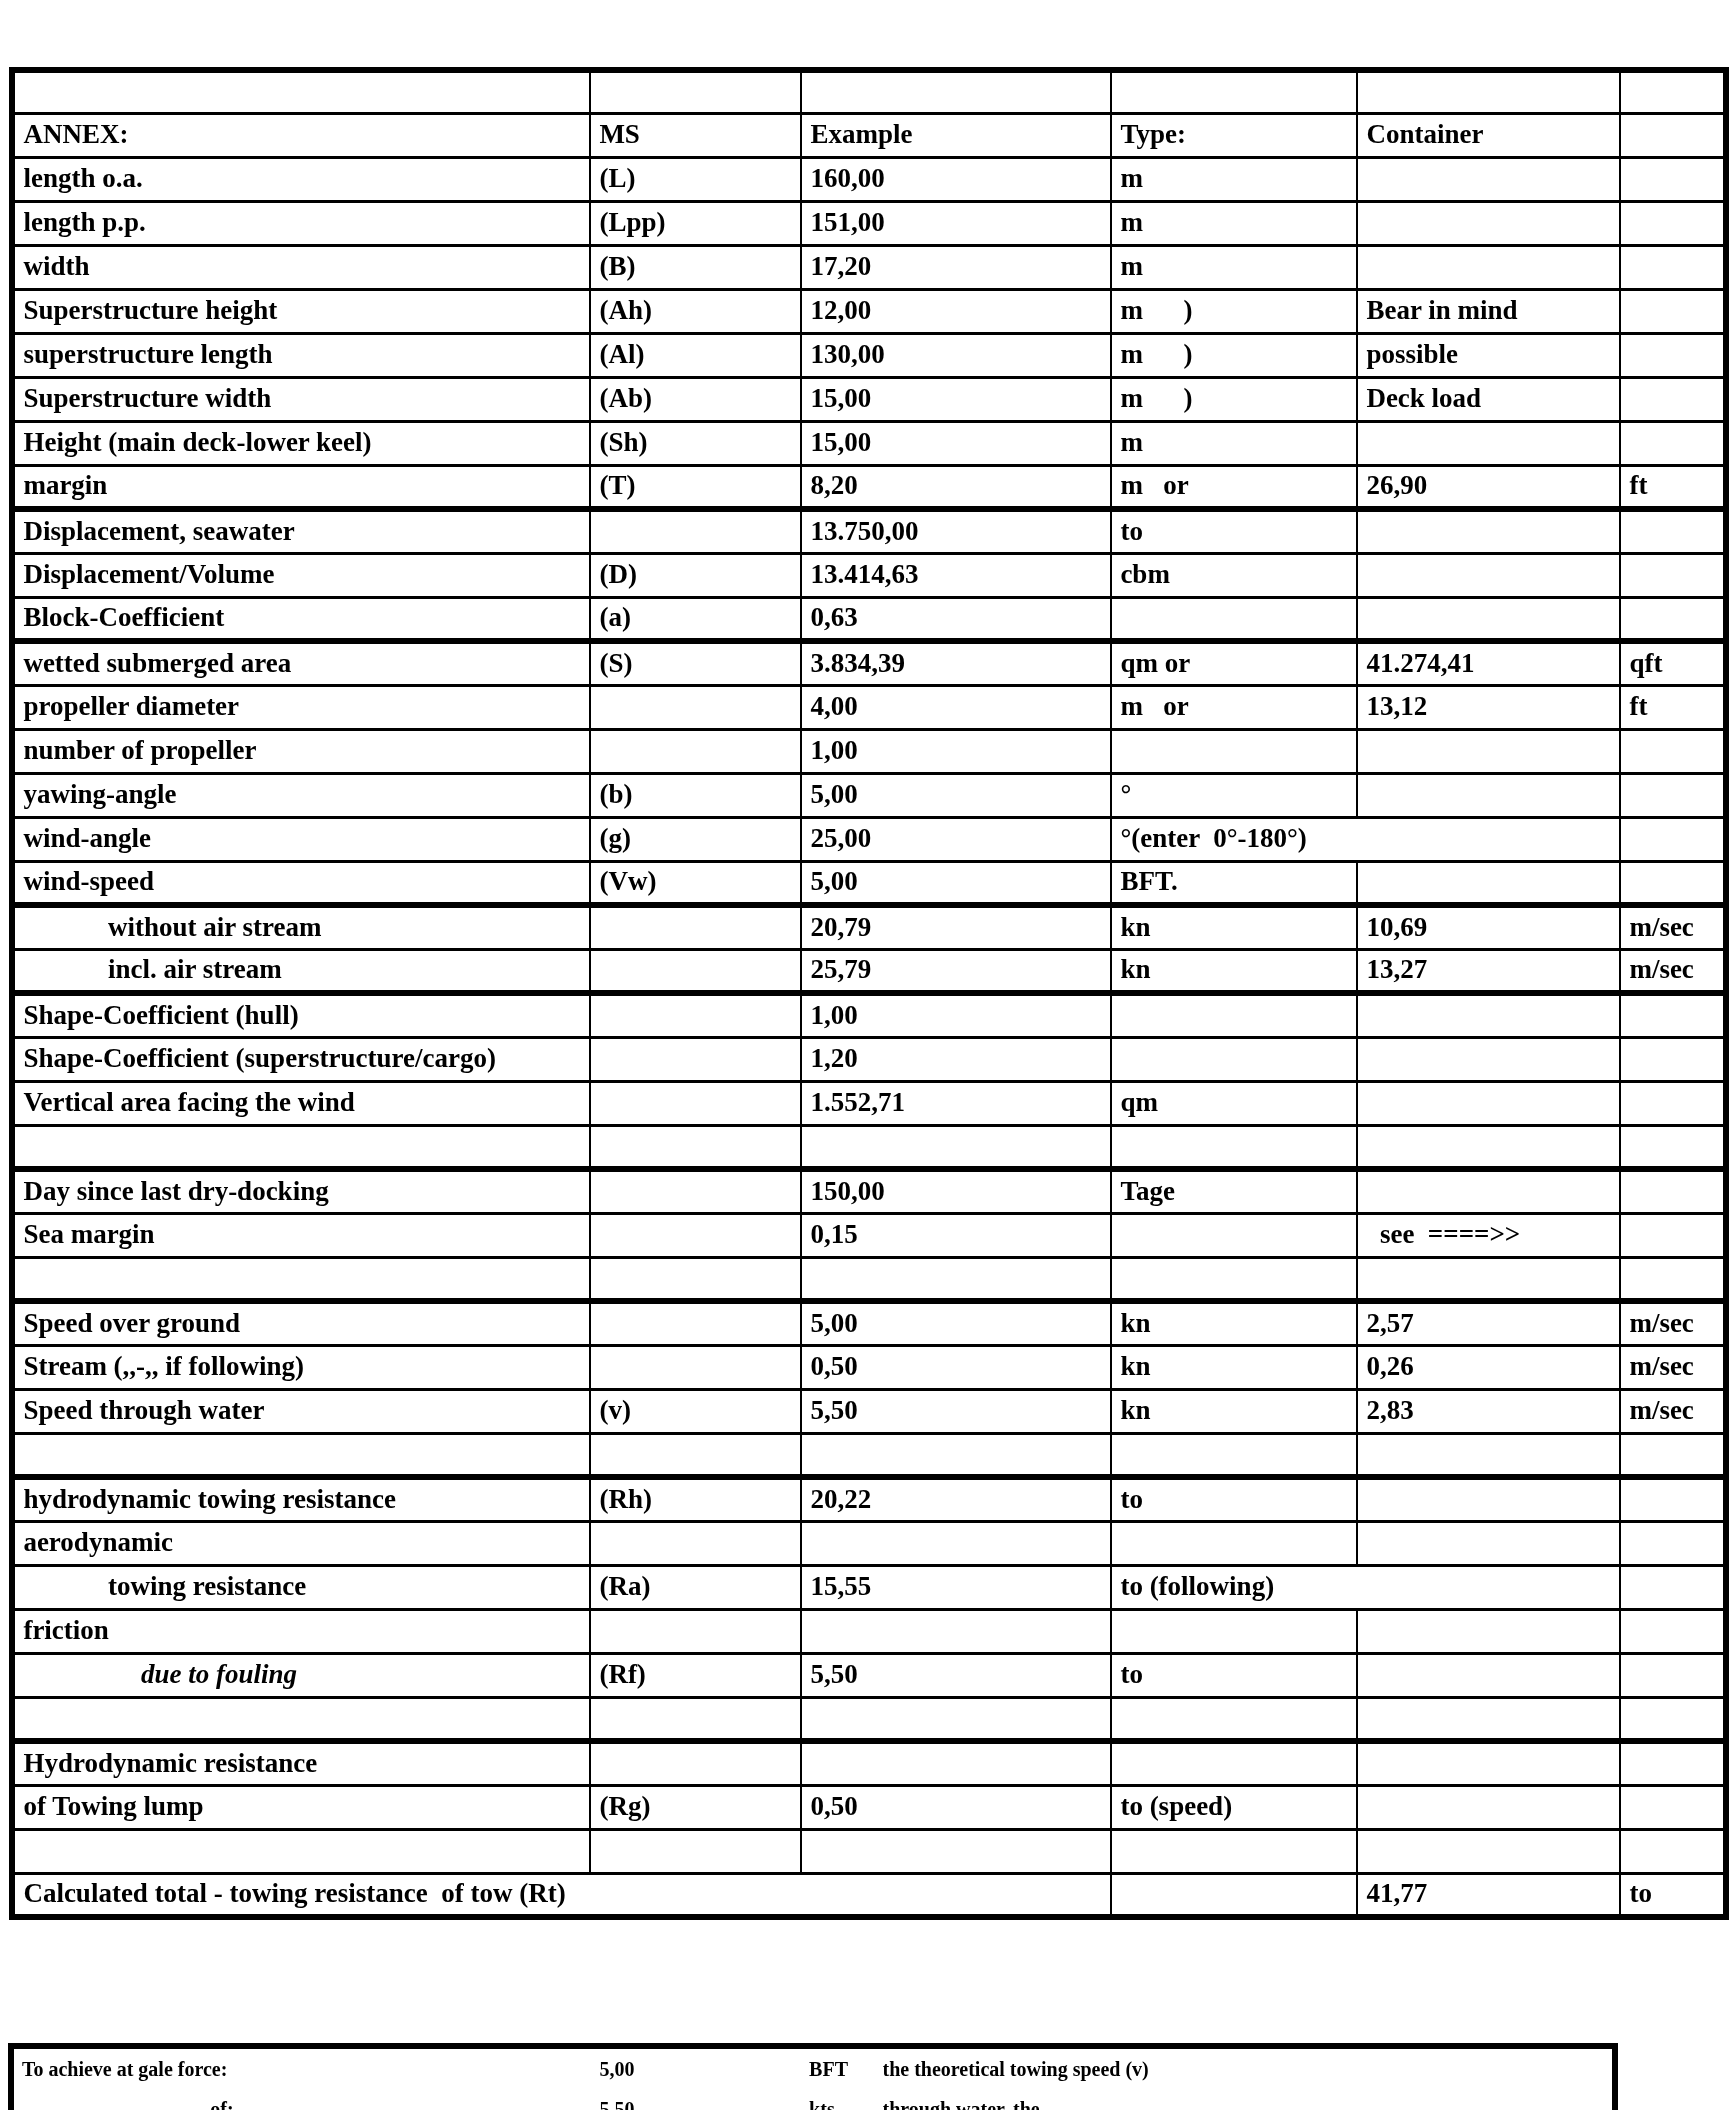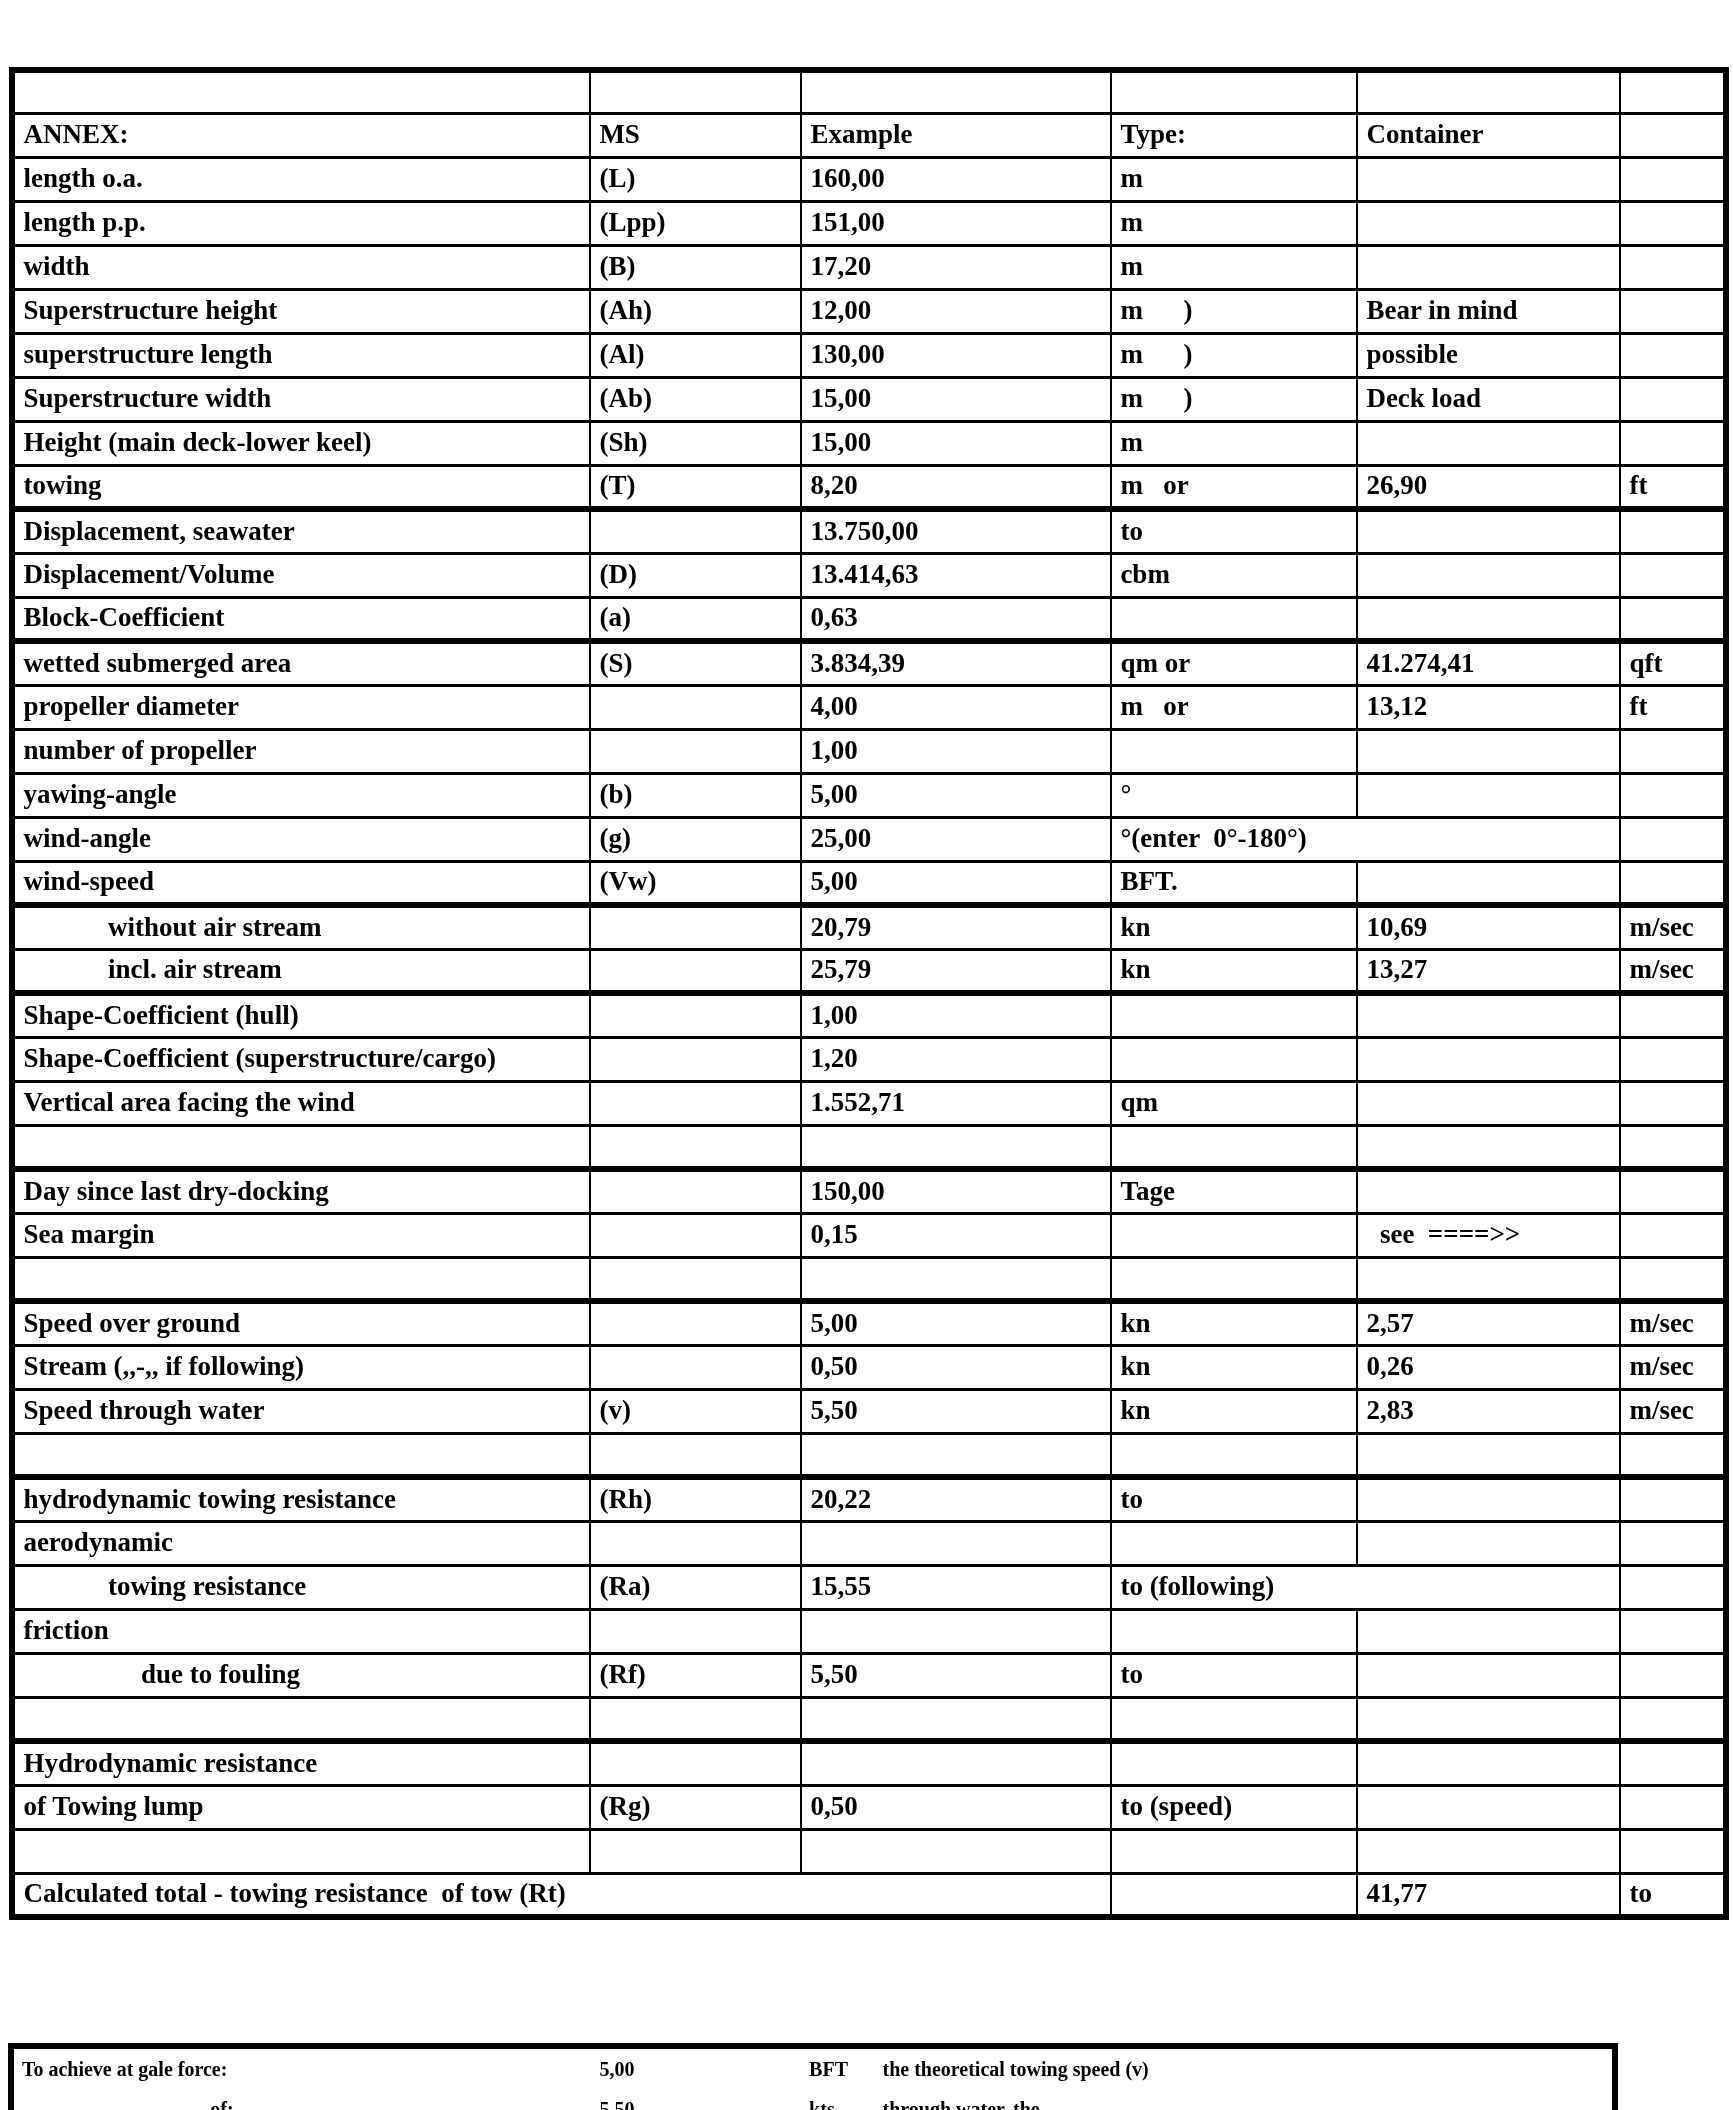--- a/index.html
+++ b/index.html
@@ -33,21 +33,21 @@
     font-size: 27px;
     line-height: 1.1;
     white-space: pre;
     overflow: hidden;
     vertical-align: middle;
   }
   #main-table tr { height: 44px; }
   #main-table tr.r0 { height: 43px; }
   #main-table tr.thick td { border-top-width: 6.5px; }
   #main-table td.ind1 { padding-left: 93px; }
-  #main-table td.ind2 { padding-left: 126px; }
+  #main-table td.ind2 { padding-left: 126px; font-style: italic; }
 
   
   #gale-table {
     left: 7.5px; top: 2043px;
     width: 1610px;
     border: 6.5px solid #000;
   }
   #gale-table td {
     padding: 0 0 0 8.4px;
     font-size: 20px;
@@ -143,21 +143,21 @@
         </tr>
         <tr>
           <td>Height (main deck-lower keel)</td>
           <td>(Sh)</td>
           <td>15,00</td>
           <td>m</td>
           <td></td>
           <td></td>
         </tr>
         <tr>
-          <td>towing</td>
+          <td>margin</td>
           <td>(T)</td>
           <td>8,20</td>
           <td>m   or</td>
           <td>26,90</td>
           <td>ft</td>
         </tr>
         <tr class="thick">
           <td>Displacement, seawater</td>
           <td></td>
           <td>13.750,00</td>

